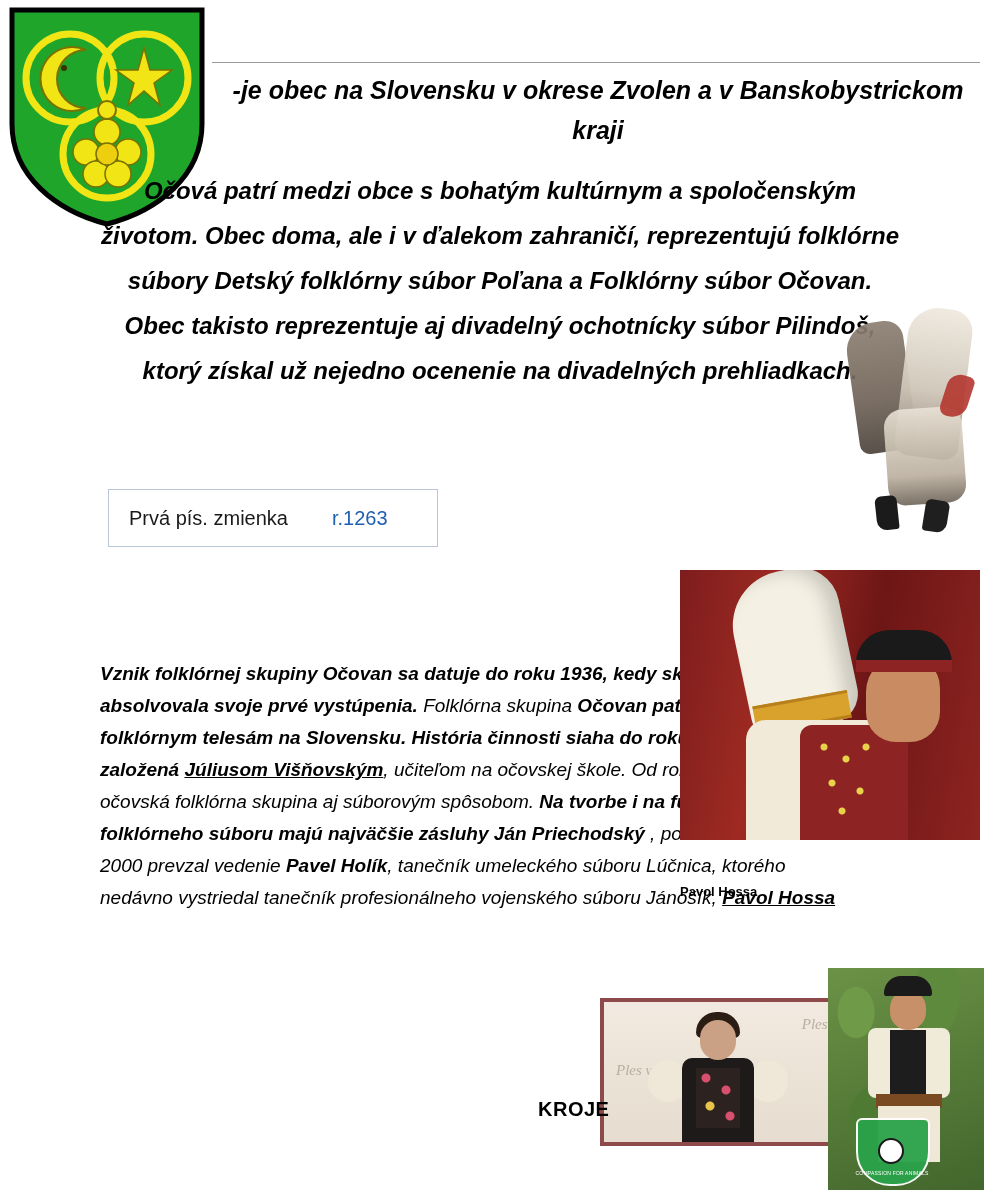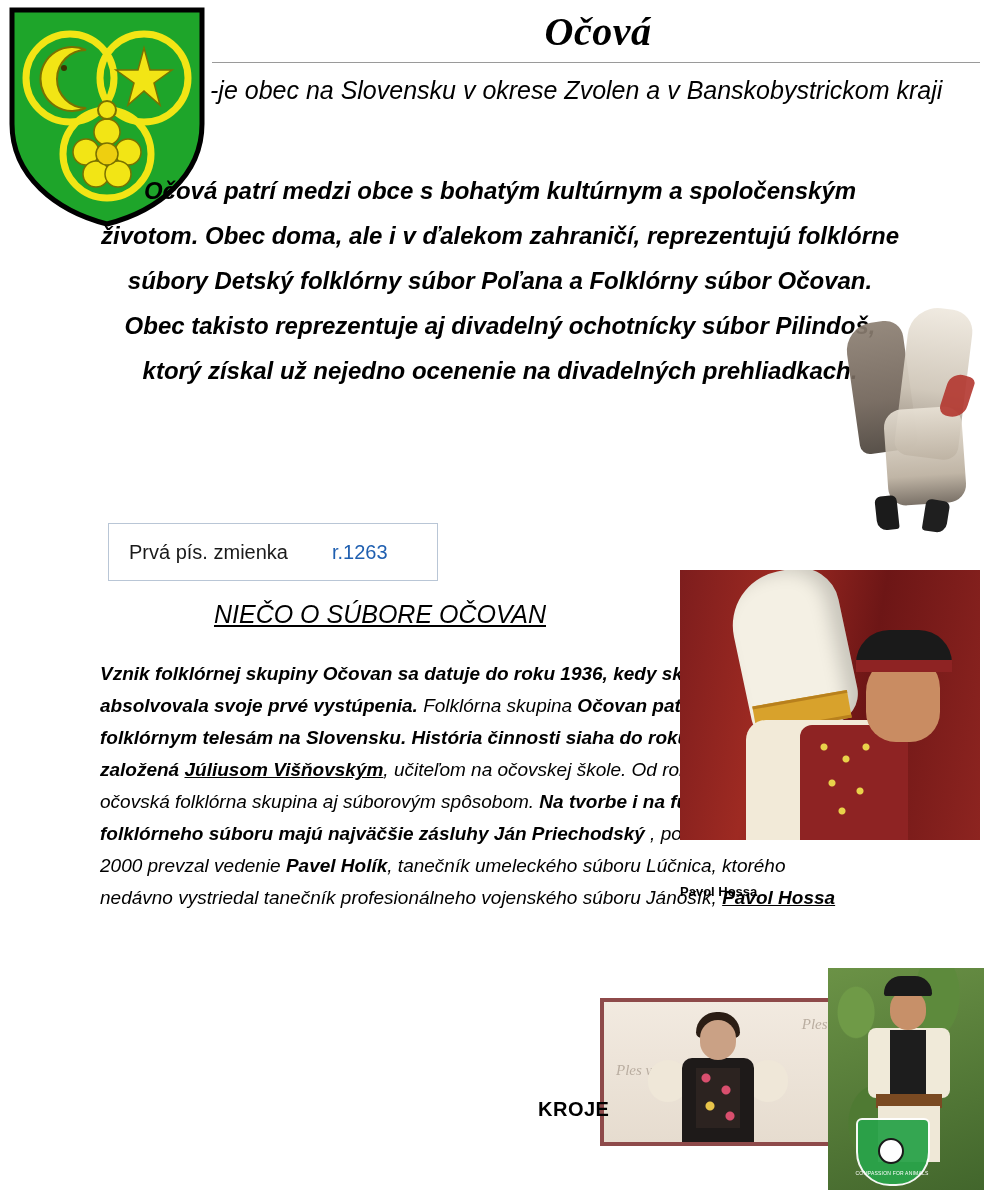--- a/index.html
+++ b/index.html
@@ -50,23 +50,23 @@
     top: 62px;
     width: 768px;
     height: 1px;
     background: #9a9a9a;
   }
   .subtitle {
     position: absolute;
     left: 210px;
     top: 70px;
     width: 776px;
-    text-align: left;
-    font-family: "Liberation Sans", sans-serif;
-    font-weight: normal;
+    text-align: center;
+    font-family: "Liberation Sans", sans-serif;
+    font-weight: bold;
     font-style: italic;
     font-size: 25px;
     line-height: 40px;
   }
 
   
   .intro {
     position: absolute;
     left: 96px;
     top: 168px;
@@ -86,21 +86,20 @@
     top: 489px;
     width: 330px;
     height: 58px;
     border: 1px solid #b9c6d6;
     background: #ffffff;
     box-sizing: border-box;
     display: flex;
     align-items: center;
     padding-left: 20px;
     font-size: 20px;
-    margin-top: 34px;
   }
   .firstmention .label { color: #1a1a1a; }
   .firstmention .value {
     color: #1f5fb0;
     margin-left: 44px;
   }
 
   
   .section-heading {
     position: absolute;
@@ -426,41 +425,39 @@
         <circle cx="120" cy="146" r="13"></circle>
         <circle cx="88" cy="168" r="13"></circle>
         <circle cx="110" cy="168" r="13"></circle>
         <circle cx="99" cy="148" r="11" fill="#eecf10"></circle>
       </g>
 
       <circle cx="99" cy="104" r="9" fill="#f2e515" stroke="#7a7100" stroke-width="2"></circle>
     </svg>
   </div>
 
-  <div class="title">Očová</div>
   <div class="title-rule"></div>
   <div class="subtitle">-je obec na Slovensku v okrese Zvolen a v Banskobystrickom kraji</div>
 
   <div class="intro">Očová patrí medzi obce s bohatým kultúrnym a spoločenským životom. Obec doma, ale i v ďalekom zahraničí, reprezentujú folklórne súbory Detský folklórny súbor Poľana a Folklórny súbor Očovan. Obec takisto reprezentuje aj divadelný ochotnícky súbor Pilindoš, ktorý získal už nejedno ocenenie na divadelných prehliadkach.</div>
 
   <div class="dancers">
     <div class="d1"></div>
     <div class="d2"></div>
     <div class="d3"></div>
     <div class="red"></div>
     <div class="boot-l"></div>
     <div class="boot-r"></div>
   </div>
 
   <div class="firstmention">
     <span class="label">Prvá pís. zmienka</span>
     <span class="value">r.1263</span>
   </div>
 
-  <div class="section-heading">NIEČO O SÚBORE OČOVAN</div>
 
   <div class="body-text" id="rich-paragraph"><span><b>Vznik folklórnej skupiny Očovan sa datuje do roku 1936, kedy skupina absolvovala svoje prvé vystúpenia. </b></span><span>Folklórna skupina </span><span><b>Očovan patrí k najstarším folklórnym telesám na Slovensku. História činnosti siaha do roku 1936, kedy bola založená </b></span><span><b><u>Júliusom Višňovským</u></b></span><span>, učiteľom na očovskej škole. Od roku 1958 pracuje očovská folklórna skupina aj súborovým spôsobom. </span><span><b>Na tvorbe i na fungovaní folklórneho súboru majú najväčšie zásluhy Ján Priechodský</b></span><span> , po ktorom v roku 2000 prevzal vedenie </span><span><b>Pavel Holík</b></span><span>, tanečník umeleckého súboru Lúčnica, ktorého nedávno vystriedal tanečník profesionálneho vojenského súboru  Jánošík, </span><span><b><u>Pavol Hossa</u></b></span></div>
 
   <div class="photo-hossa">
     <div class="curtain"></div>
     <div class="arm"></div>
     <div class="sleeveband"></div>
     <div class="body"></div>
     <div class="vest"></div>
     <div class="head"></div>

